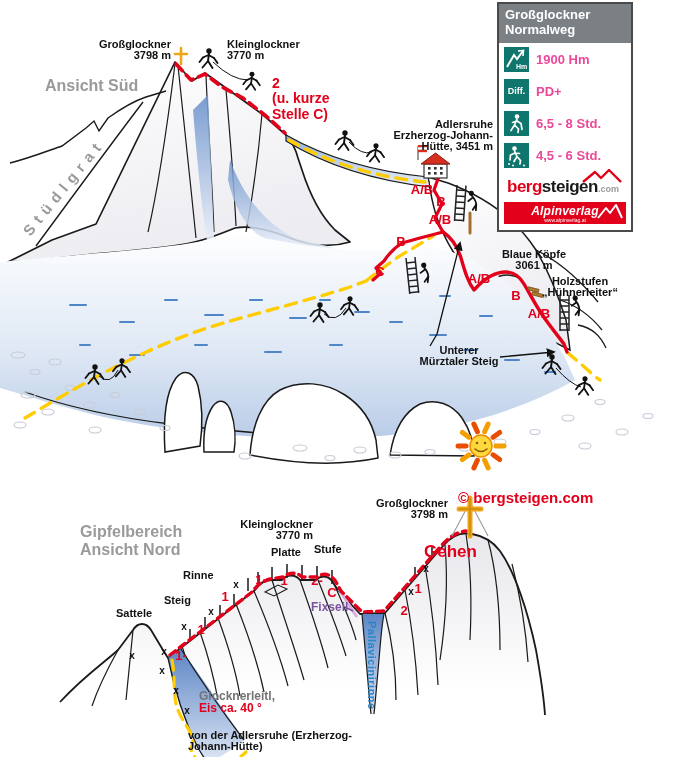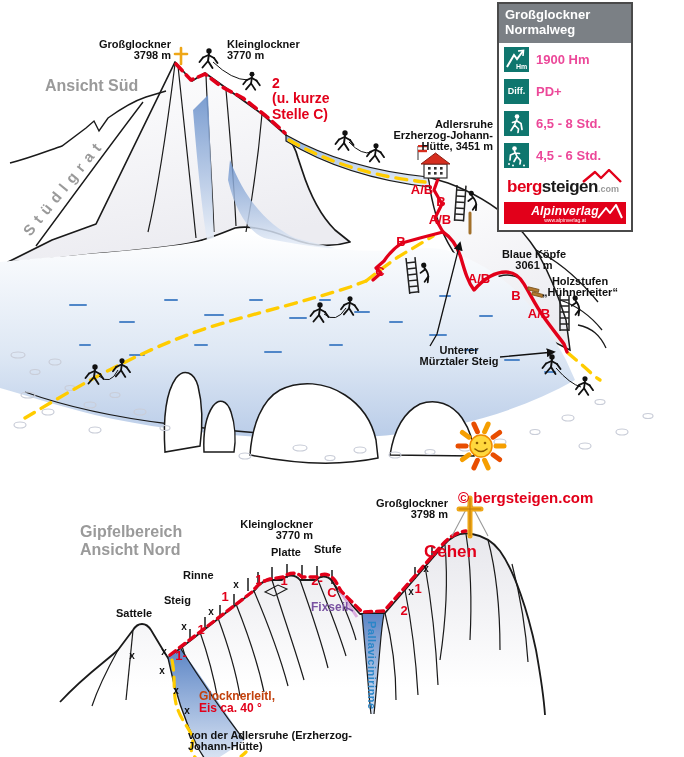--- a/index.html
+++ b/index.html
@@ -5,21 +5,21 @@
   html,body{margin:0;padding:0;background:#fff;}
   .stage{position:relative;width:684px;height:757px;overflow:hidden;background:#fff;
          font-family:"Liberation Sans","DejaVu Sans",sans-serif;}
   .stage svg.art{position:absolute;left:0;top:0;z-index:1;}
   .labels{position:absolute;left:0;top:0;width:684px;height:757px;z-index:2;pointer-events:none;}
   .lbl{position:absolute;font-weight:bold;color:#111;white-space:nowrap;line-height:1.02;font-size:11px;}
   .lbl.center{text-align:center;}
   .lbl.right{text-align:right;}
   .red{color:#e2001a;}
   .gray{color:#9a9a9a;}
-  .blue{color:#c2410c;}
+  .blue{color:#737373;}
   .purple{color:#7a52a2;}
   .h-gray{font-size:16px;color:#9a9a9a;line-height:1.1;}
   .grade{font-size:13px;color:#e2001a;transform:translate(-50%,-50%);}
   .xm{font-size:10px;transform:translate(-50%,-50%);color:#111;}
   .note{font-size:14px;line-height:1.1;}
   .gehen{font-size:17px;}
   .rot-stuedl{transform:rotate(-51deg);transform-origin:0 50%;font-size:15px;letter-spacing:6px;}
   .rot-pala{transform:rotate(90deg);transform-origin:0 0;font-size:11px;color:#2a86c8;letter-spacing:.5px;}
   
   .infobox{position:absolute;left:497px;top:2px;width:132px;z-index:3;background:#fff;

